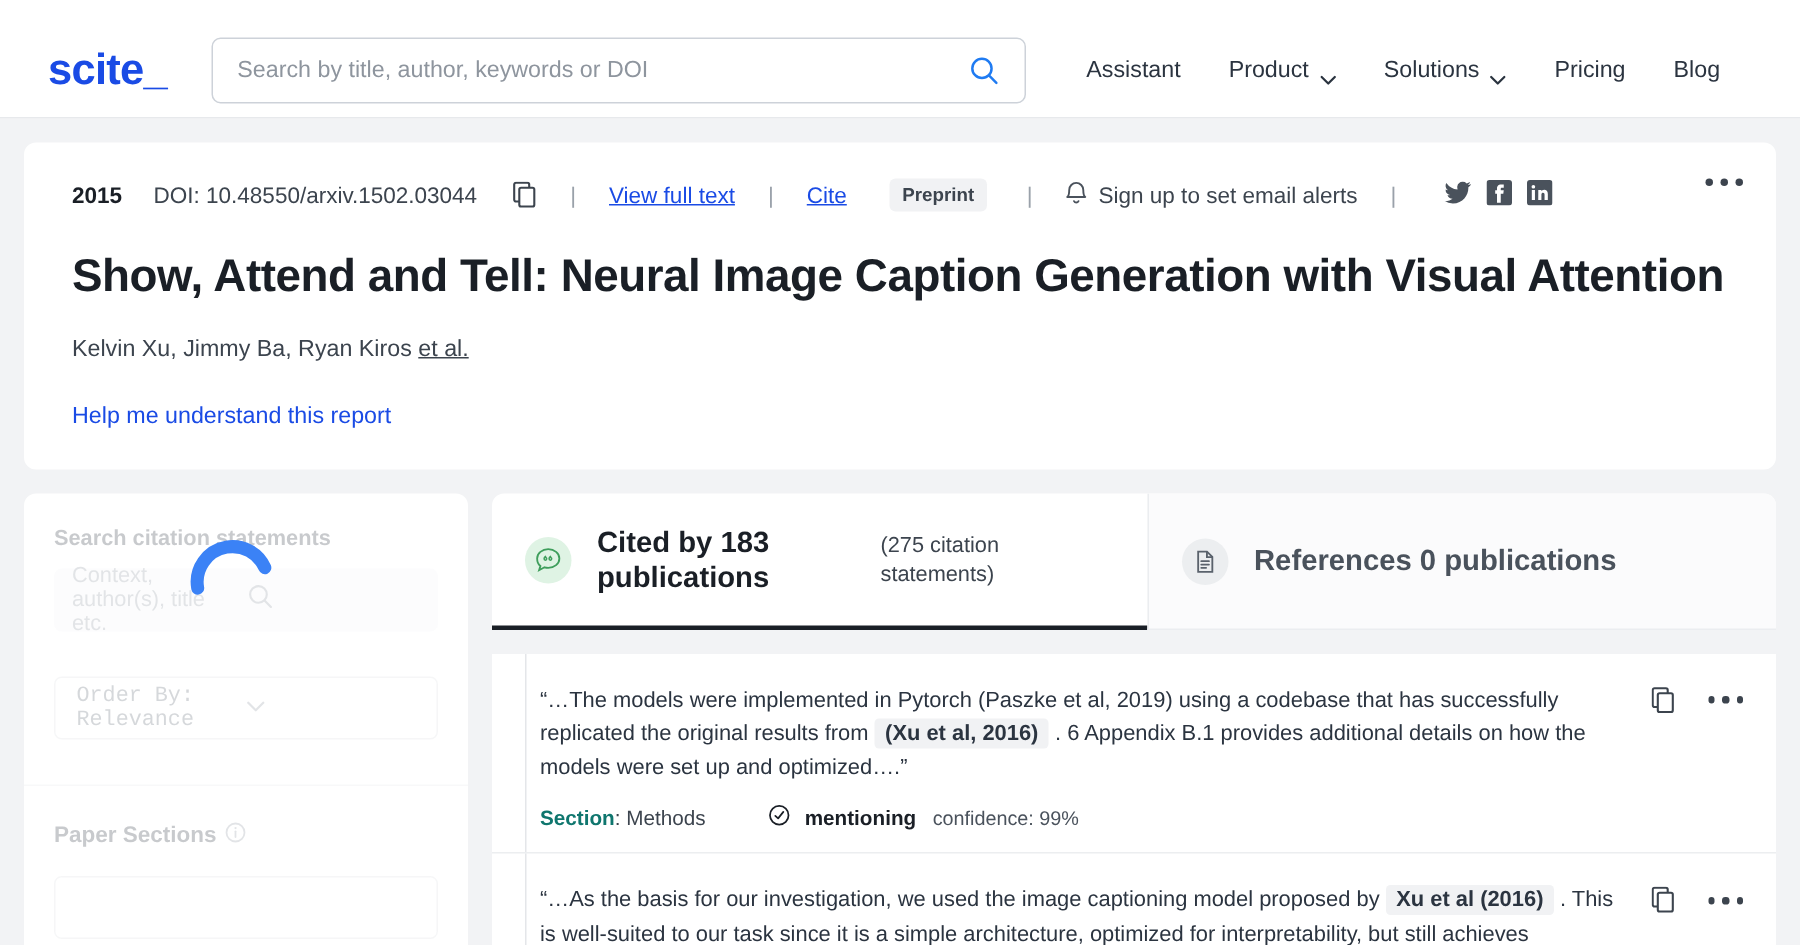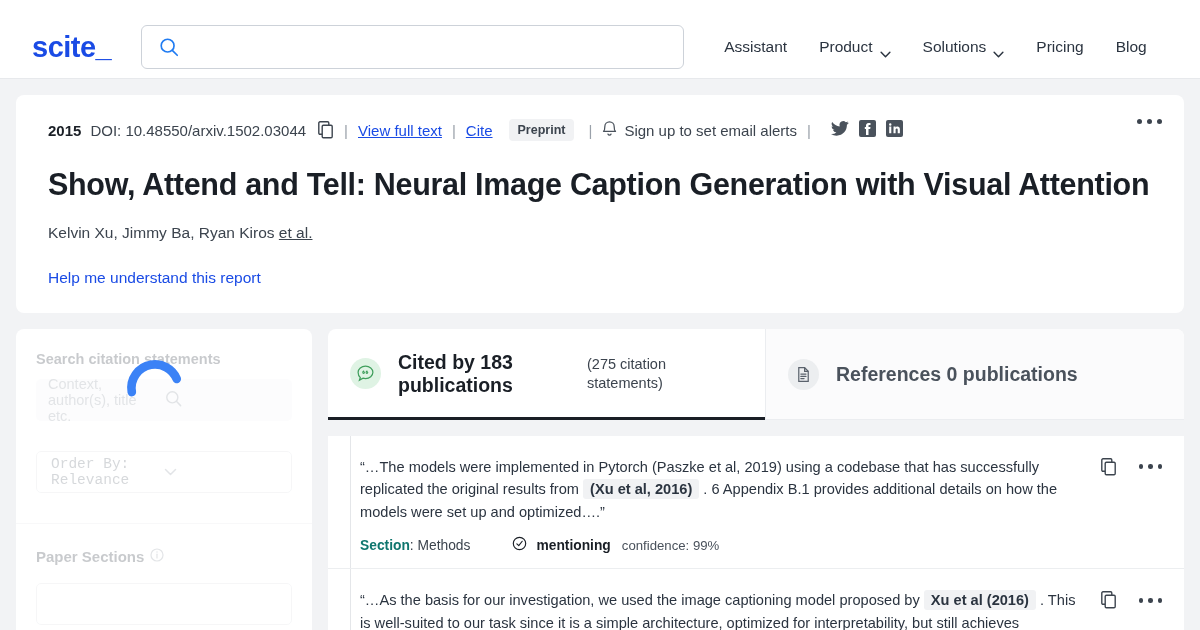--- a/index.html
+++ b/index.html
@@ -78,21 +78,21 @@
     background: #fff;
     border-radius: 8px;
     padding: 24px 32px 26px 32px;
     position: relative;
   }
   .meta-row {
     display: flex;
     align-items: center;
     font-size: 15px;
     color: #3c444e;
-    gap: 4px;
+    gap: 16px;
     flex-wrap: nowrap;
     white-space: nowrap;
   }
   .year { font-weight: 700; color: #1a1f26; margin-right: 5px; }
   .doi { color: #3c444e; }
   .icon-btn { display: inline-flex; align-items: center; cursor: pointer; }
   .sep { color: #9aa1aa; margin: 0 6px; }
   .link-blue { color: #1a4be5; text-decoration: underline; cursor: pointer; }
   .badge-preprint {
     background: #f1f2f4;
@@ -318,20 +318,21 @@
   .kebab { display: flex; gap: 5px; cursor: pointer; align-items:center; height: 18px;}
   .kebab i { width: 4.5px; height: 4.5px; border-radius: 50%; background: #3c444e; display: block;}
 </style>
 </head>
 <body>
 
 <div class="header">
   <div class="logo">scite_</div>
 
   <div class="searchbox">
+    <input type="text" placeholder="Search by title, author, keywords or DOI" style="">
     <span class="search-icon">
       <svg viewBox="0 0 24 24" width="22" height="22" fill="none" stroke="#1f7bf2" stroke-width="1.8">
         <circle cx="10.5" cy="10.5" r="7"></circle>
         <line x1="15.6" y1="15.6" x2="21" y2="21" stroke-linecap="round"></line>
       </svg>
     </span>
   </div>
 
   <div class="nav">
     <div class="nav-item">

